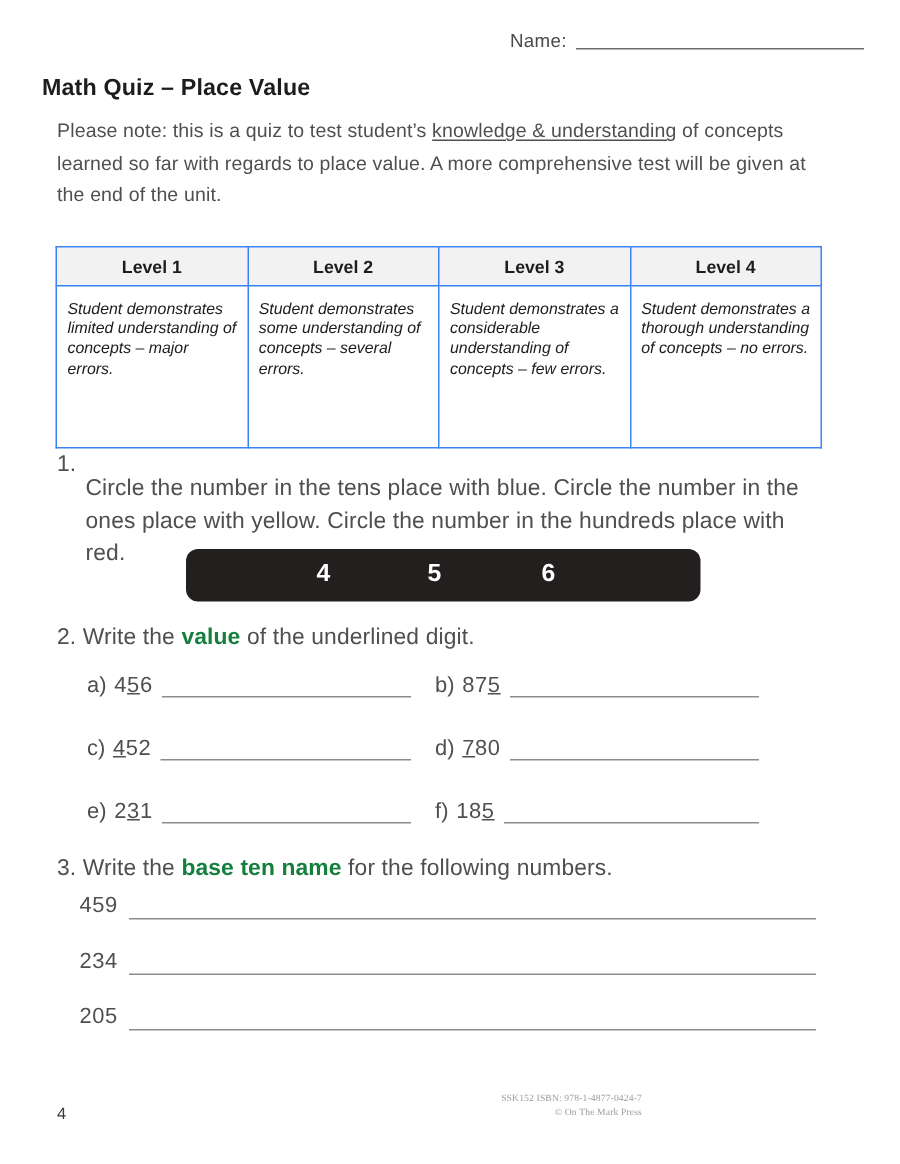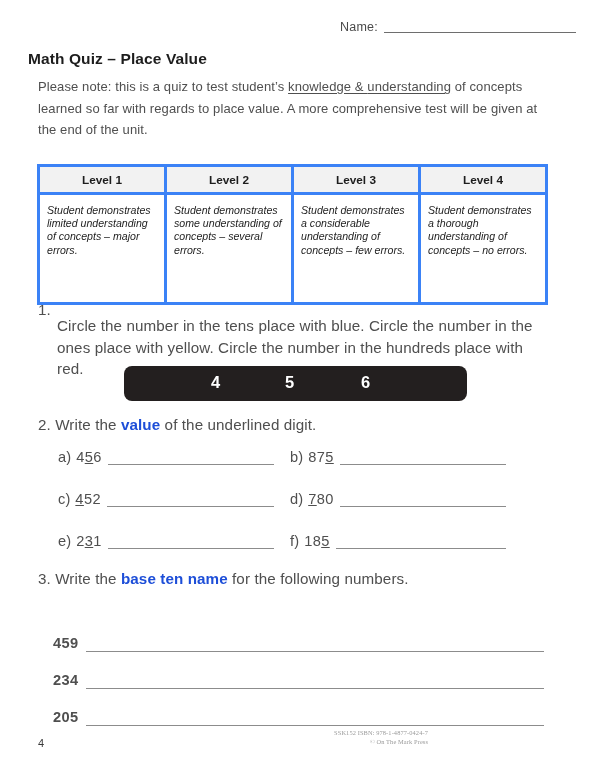--- a/index.html
+++ b/index.html
@@ -77,21 +77,21 @@
     left: 37px;
     top: 164px;
     width: 511px;
     border-collapse: collapse;
     table-layout: fixed;
   }
   .rubric td, .rubric th {
     border: 1px solid #ururu;
   }
   .rubric th, .rubric td {
-    border: 3px solid #3b82f6;
+    border: 1px solid #3b82f6;
   }
   .rubric th {
     background: #f2f2f2;
     font-size: 11.8px;
     font-weight: bold;
     color: #1d1d1d;
     height: 23px;
     text-align: center;
     vertical-align: middle;
   }
@@ -106,21 +106,21 @@
   }
 
   
   .q {
     position: absolute;
     font-size: 15.2px;
     line-height: 21.5px;
     color: #4f4f4f;
     letter-spacing: .1px;
   }
-  .q b { color: #1d4ed8; font-weight: bold; }
+  .q b { color: #15803d; font-weight: bold; }
   .q1 { left: 38px; top: 299px; width: 504px; }
   .q1 .num { position: absolute; left: 0; top: 0; }
   .q1 .txt { display: block; padding-left: 19px; margin-top: 16px; }
   .q2 { left: 38px; top: 414px; width: 500px; }
   .q3 { left: 38px; top: 568px; width: 500px; }
 
   
   .numbar {
     position: absolute;
     left: 124px;
@@ -170,23 +170,22 @@
     border-bottom: 1.2px solid #8c8c8c;
     height: 15px;
     margin-left: 6px;
     margin-right: 16px;
   }
 
   
   .q3list {
     position: absolute;
     left: 53px;
-    top: 635px;
+    top: 596px;
     width: 491px;
-    font-weight: bold;
   }
   .q3row {
     display: flex;
     align-items: flex-start;
     height: 37px;
   }
   .q3row .numv {
     font-size: 14.6px;
     color: #4f4f4f;
     letter-spacing: .4px;

